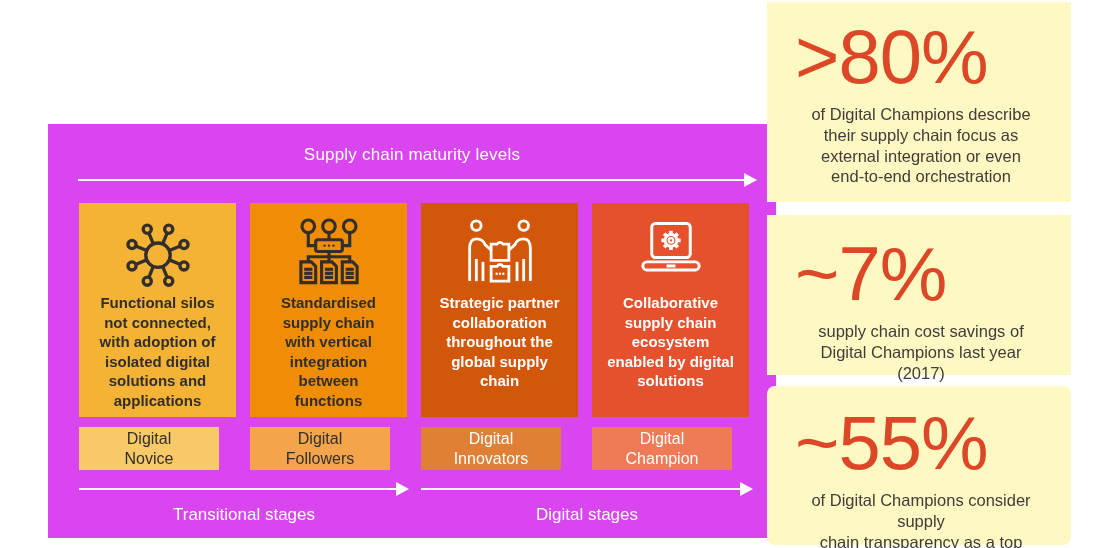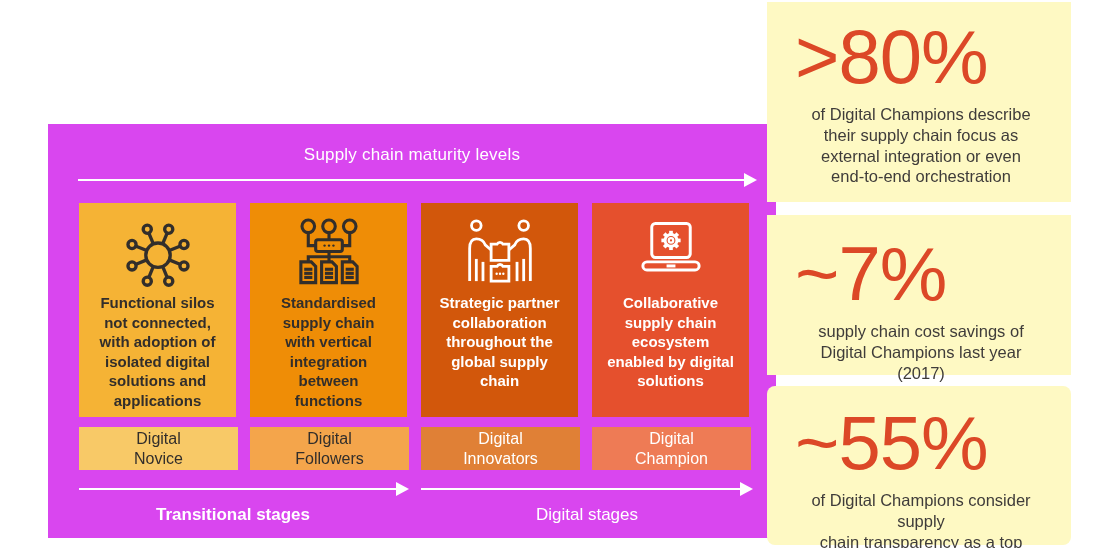--- a/index.html
+++ b/index.html
@@ -23,30 +23,30 @@
   .stage-box { position:absolute; top:79px; width:157px; height:214px;
                display:flex; flex-direction:column; align-items:center; padding:13px 6px 12px 6px; }
   .stage-box .icon { width:74px; height:74px; display:flex; align-items:center; justify-content:center; margin-bottom:3px; }
   .stage-box .icon svg { width:74px; height:74px; }
   .stage-desc { font-size:15px; font-weight:bold; line-height:1.3; text-align:center; }
 
   .bg-0 { background:#F5B335; }  .bg-1 { background:#EF8D06; }
   .bg-2 { background:#D2570B; }  .bg-3 { background:#E5502D; }
   .fg-dark { color:#322E2B; }  .fg-light { color:#ffffff; }
 
-  .stage-label { position:absolute; top:303px; width:159px; height:43px;
+  .stage-label { position:absolute; top:303px; width:140px; height:43px;
                  display:flex; align-items:center; justify-content:center;
                  font-size:16px; line-height:1.22; text-align:center; }
   .lbg-0 { background:#F8C967; }  .lbg-1 { background:#F4A54B; }
   .lbg-2 { background:#E08036; }  .lbg-3 { background:#EE7B55; }
 
   .group-arrow-0 { left:31px; width:330px; top:358px; height:14px; }
   .group-arrow-1 { left:373px; width:332px; top:358px; height:14px; }
   .group-caption { position:absolute; top:381px; color:#ffffff; font-size:17px; text-align:center; }
-  .caption-0 { left:20px; width:330px;font-weight:bold; }
+  .caption-0 { left:31px; width:330px; }
   .caption-1 { left:373px; width:332px; }
 
   
   .stat-card { position:absolute; left:767px; width:304px; background:#fef9c3; padding:0 24px 8px 28px; }
   .stat-card-0 { top:2px;   height:200px; padding-top:12px; }
   .stat-card-1 { top:215px; height:160px; padding-top:16px; }
   .stat-card-2 { top:386px; height:159px; padding-top:14px;border-radius:8px; }
   .stat-value { color:#DC4827; font-size:76px; line-height:1.12; font-weight:400; letter-spacing:-1px; }
   .stat-desc  { color:#3F3C3A; font-size:16.5px; line-height:1.26; margin-top:5px;text-align:center; }
 

